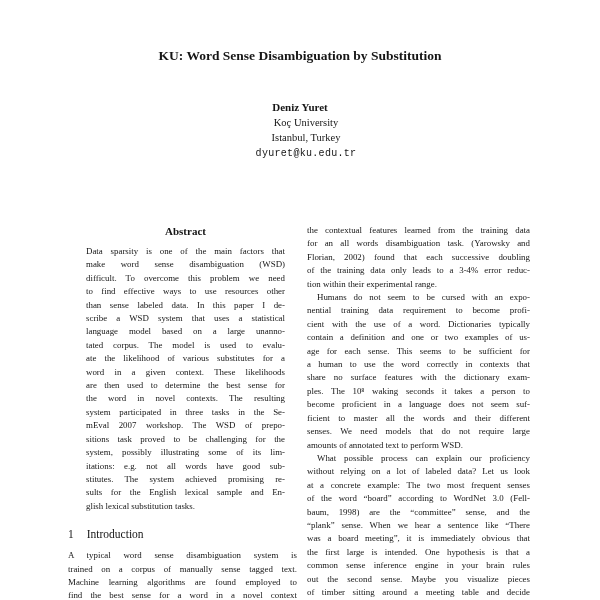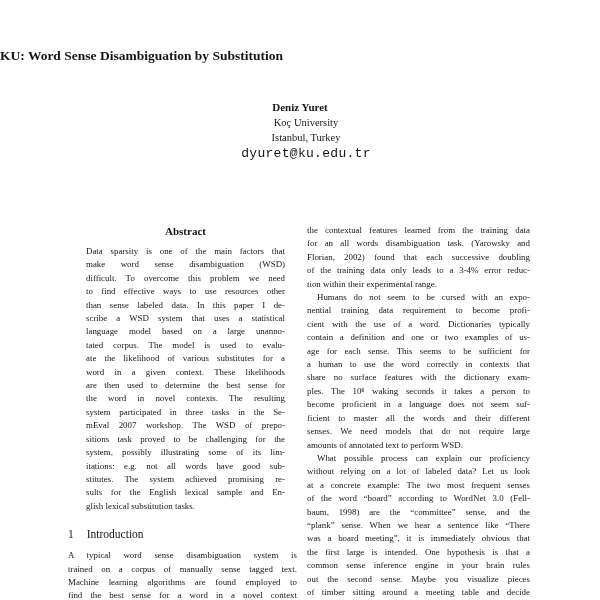--- a/index.html
+++ b/index.html
@@ -6,28 +6,28 @@
   body {
     width: 600px; height: 600px; overflow: hidden;
     font-family: "Liberation Serif", "DejaVu Serif", serif;
     color: #161616;
     -webkit-font-smoothing: antialiased;
   }
   .page { position: relative; width: 600px; height: 600px; background: #ffffff; }
 
   .title {
     position: absolute; top: 47px; left: 0; width: 600px; margin: 0;
-    text-align: left; font-size: 13.5px; font-weight: bold; line-height: 17px;
+    text-align: center; font-size: 13.5px; font-weight: bold; line-height: 17px;
   }
   .authors { position: absolute; top: 100px; left: 0; width: 600px; text-align: center; }
   .author-name { font-size: 11px; font-weight: bold; line-height: 15.2px; }
   .author-line { font-size: 10.5px; line-height: 15.2px; padding-left: 12px; }
   .email {
     font-family: "Liberation Mono", "DejaVu Sans Mono", monospace;
-    font-size: 13px; line-height: 15.2px; letter-spacing: 0.3px;
+    font-size: 10px; line-height: 15.2px; letter-spacing: 0.3px;
   }
 
   .col { position: absolute; top: 224px; }
   .col-left  { left: 68px;  width: 229px; }
   .col-right { left: 307px; width: 223px; }
 
   .abstract-heading {
     margin: 0 12px 7px 18px; text-align: center;
     font-size: 11px; font-weight: bold; line-height: 14px;
   }

